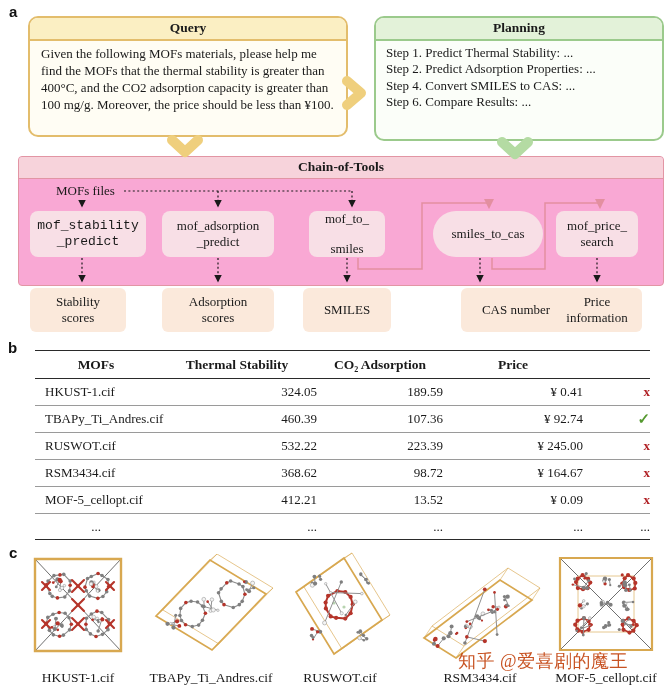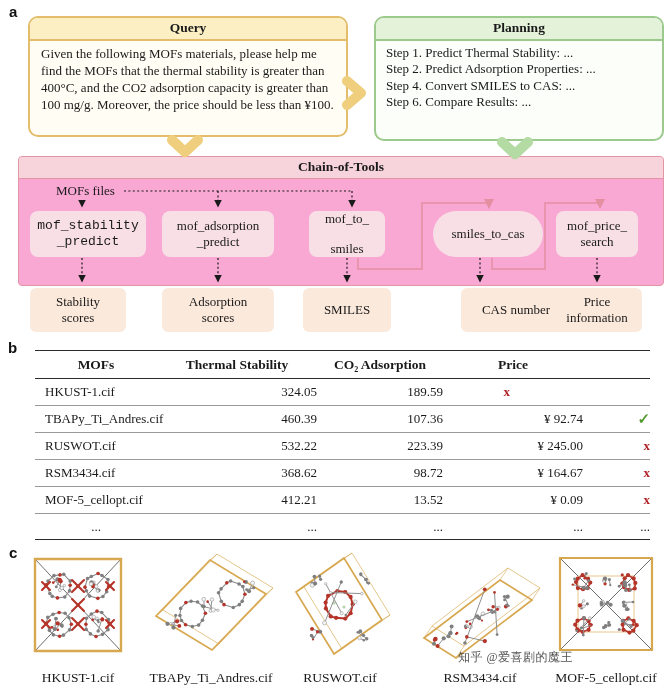--- a/index.html
+++ b/index.html
@@ -42,22 +42,22 @@
   .c0{width:122px;} .c1{width:160px;} .c2{width:126px;} .c3{width:140px;} .c4{width:67px;}
   .t-head > div{text-align:center;}
   .t-row .c0{text-align:left;padding-left:10px;box-sizing:border-box;}
   .t-row.dots-row .c0{text-align:center;padding-left:0;}
   .t-row .c1,.t-row .c2,.t-row .c3,.t-row .c4{text-align:right;}
   .st-pass{color:var(--check-green);font-size:15px;font-weight:bold;}
   .st-fail{color:var(--cross-red);font-size:13px;font-weight:bold;}
   
   .struct{position:absolute;z-index:2;}
   .struct-caption{position:absolute;top:670px;text-align:center;font-size:13.5px;z-index:2;}
-  #watermark{position:absolute;left:458px;top:649px;font-size:12px;letter-spacing:0.5px;
-       color:#404040;opacity:.9;white-space:nowrap;z-index:9;}
+  #watermark{position:absolute;left:458px;top:649px;font-size:18px;letter-spacing:0.5px;
+       color:#c2410c;opacity:.9;white-space:nowrap;z-index:9;}
 </style>
 </head>
 <body>
 
 <div class="panel-label" style="left:9px;top:3px;">a</div>
 <div class="panel-label" style="left:8px;top:339px;">b</div>
 <div class="panel-label" style="left:9px;top:544px;">c</div>
 
 <div class="box query">
   <div class="hd">Query</div>
@@ -126,20 +126,21 @@
       <div class="c1">Thermal Stability</div>
       <div class="c2">CO₂ Adsorption</div>
       <div class="c3">Price</div>
       <div class="c4"></div>
     </div>
   <div>
       <div class="t-row">
         <div class="c0">HKUST-1.cif</div>
         <div class="c1">324.05</div>
         <div class="c2">189.59</div>
+        <div class="c3">¥ 0.41</div>
         <div class="c4 st-fail">x</div>
       </div>
       <div class="t-row">
         <div class="c0">TBAPy_Ti_Andres.cif</div>
         <div class="c1">460.39</div>
         <div class="c2">107.36</div>
         <div class="c3">¥ 92.74</div>
         <div class="c4 st-pass">✓</div>
       </div>
       <div class="t-row">

